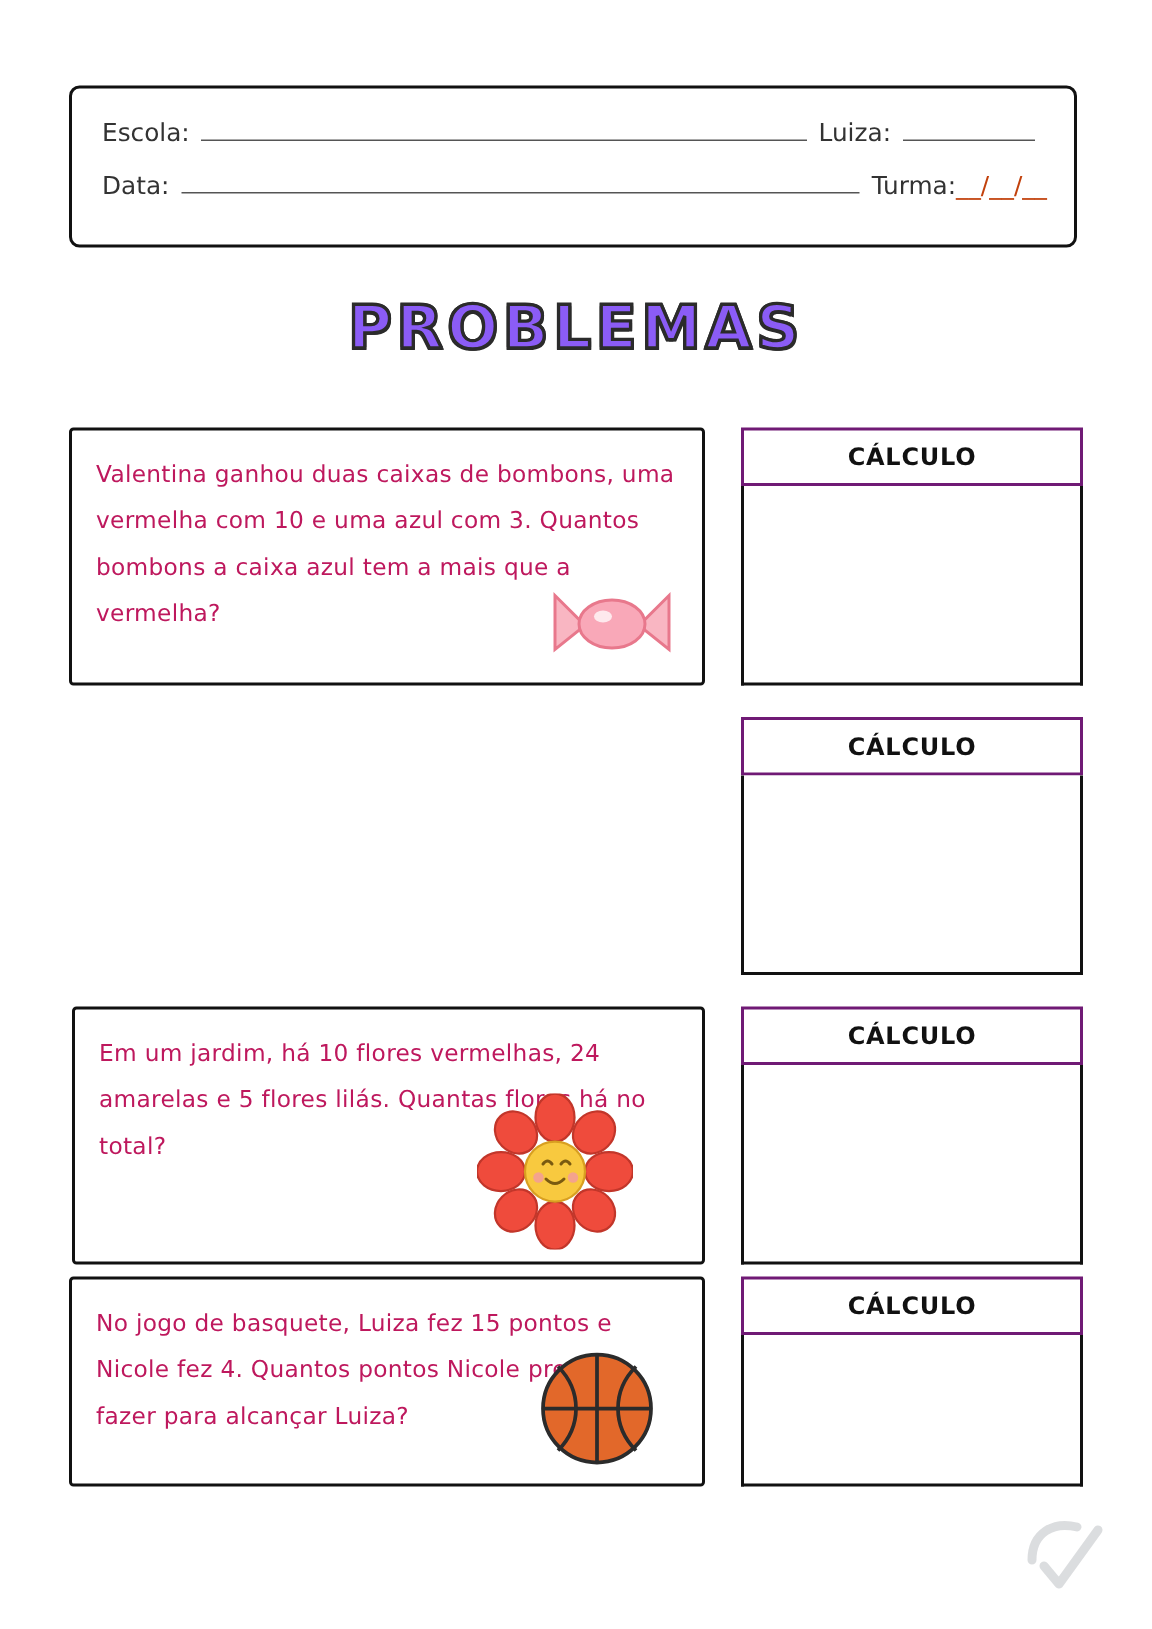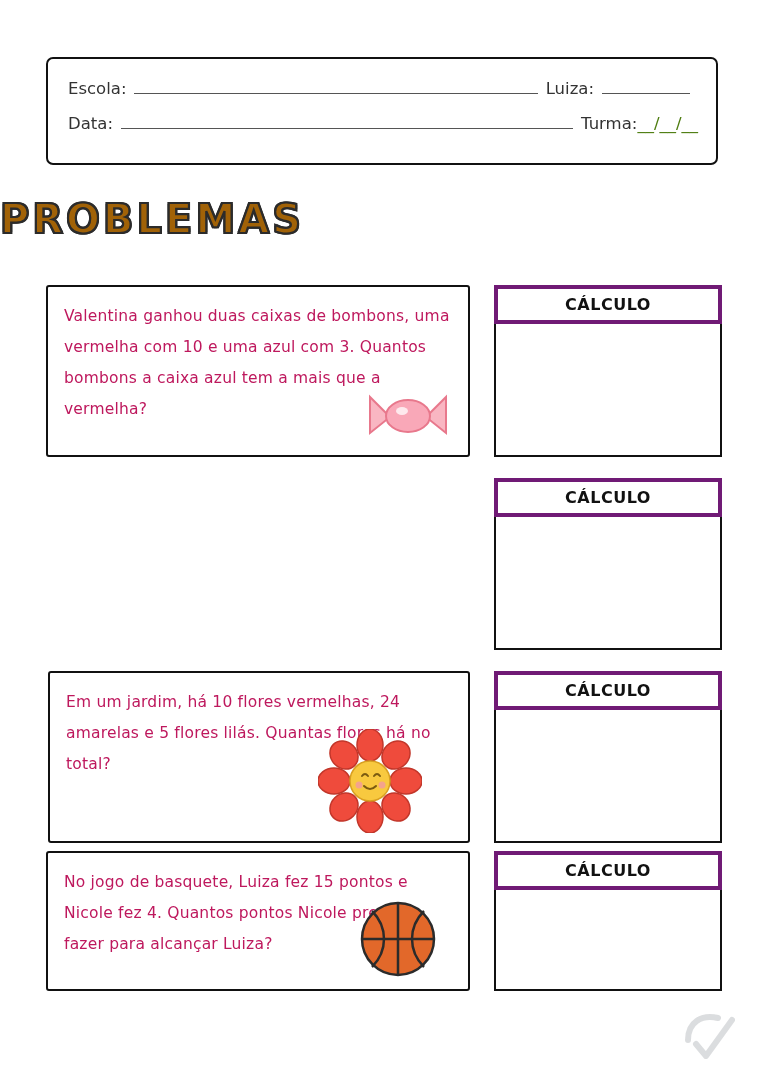--- a/index.html
+++ b/index.html
@@ -46,34 +46,34 @@
   .hdr-row.r2 { top: 55px; }
 
   .lbl { white-space: nowrap; font-size: 16.5px; color: #333; }
   .ruleline {
     flex: 1;
     border-bottom: 1.3px solid #555;
     margin: 0 8px 4px 8px;
     height: 10px;
   }
   .ruleline.short { flex: 0 0 88px; }
-  .datum { letter-spacing: 0; font-size: 16.5px; color: #4d7c0f; white-space: nowrap; }
+  .datum { letter-spacing: 0; font-size: 16.5px; color: #c2410c; white-space: nowrap; }
 
   
   .title {
     position: absolute;
     left: 0;
     right: 0;
     top: 196px;
-    text-align: left;
+    text-align: center;
     font-family: "DejaVu Sans", sans-serif;
     font-size: 40px;
     font-weight: 700;
     letter-spacing: 3px;
-    color: #a16207;
+    color: #8b5cf6;
     -webkit-text-stroke: 2.2px #2b2b2b;
     text-shadow:
       -1px -1px 0 #2b2b2b,
        1px -1px 0 #2b2b2b,
       -1px  1px 0 #2b2b2b,
        1px  1px 0 #2b2b2b;
   }
 
   
   .row {
@@ -116,21 +116,21 @@
     right: 0;
     top: 0;
     width: 228px;
     height: 100%;
   }
   .calc-head {
     position: absolute;
     left: 0; top: 0;
     width: 100%;
     height: 39px;
-    border: 4px solid #701a75;
+    border: 2px solid #701a75;
     box-sizing: border-box;
     display: flex;
     align-items: center;
     justify-content: center;
     font-size: 16px;
     font-weight: 700;
     letter-spacing: 0.5px;
     color: #111;
     background: #fff;
   }

